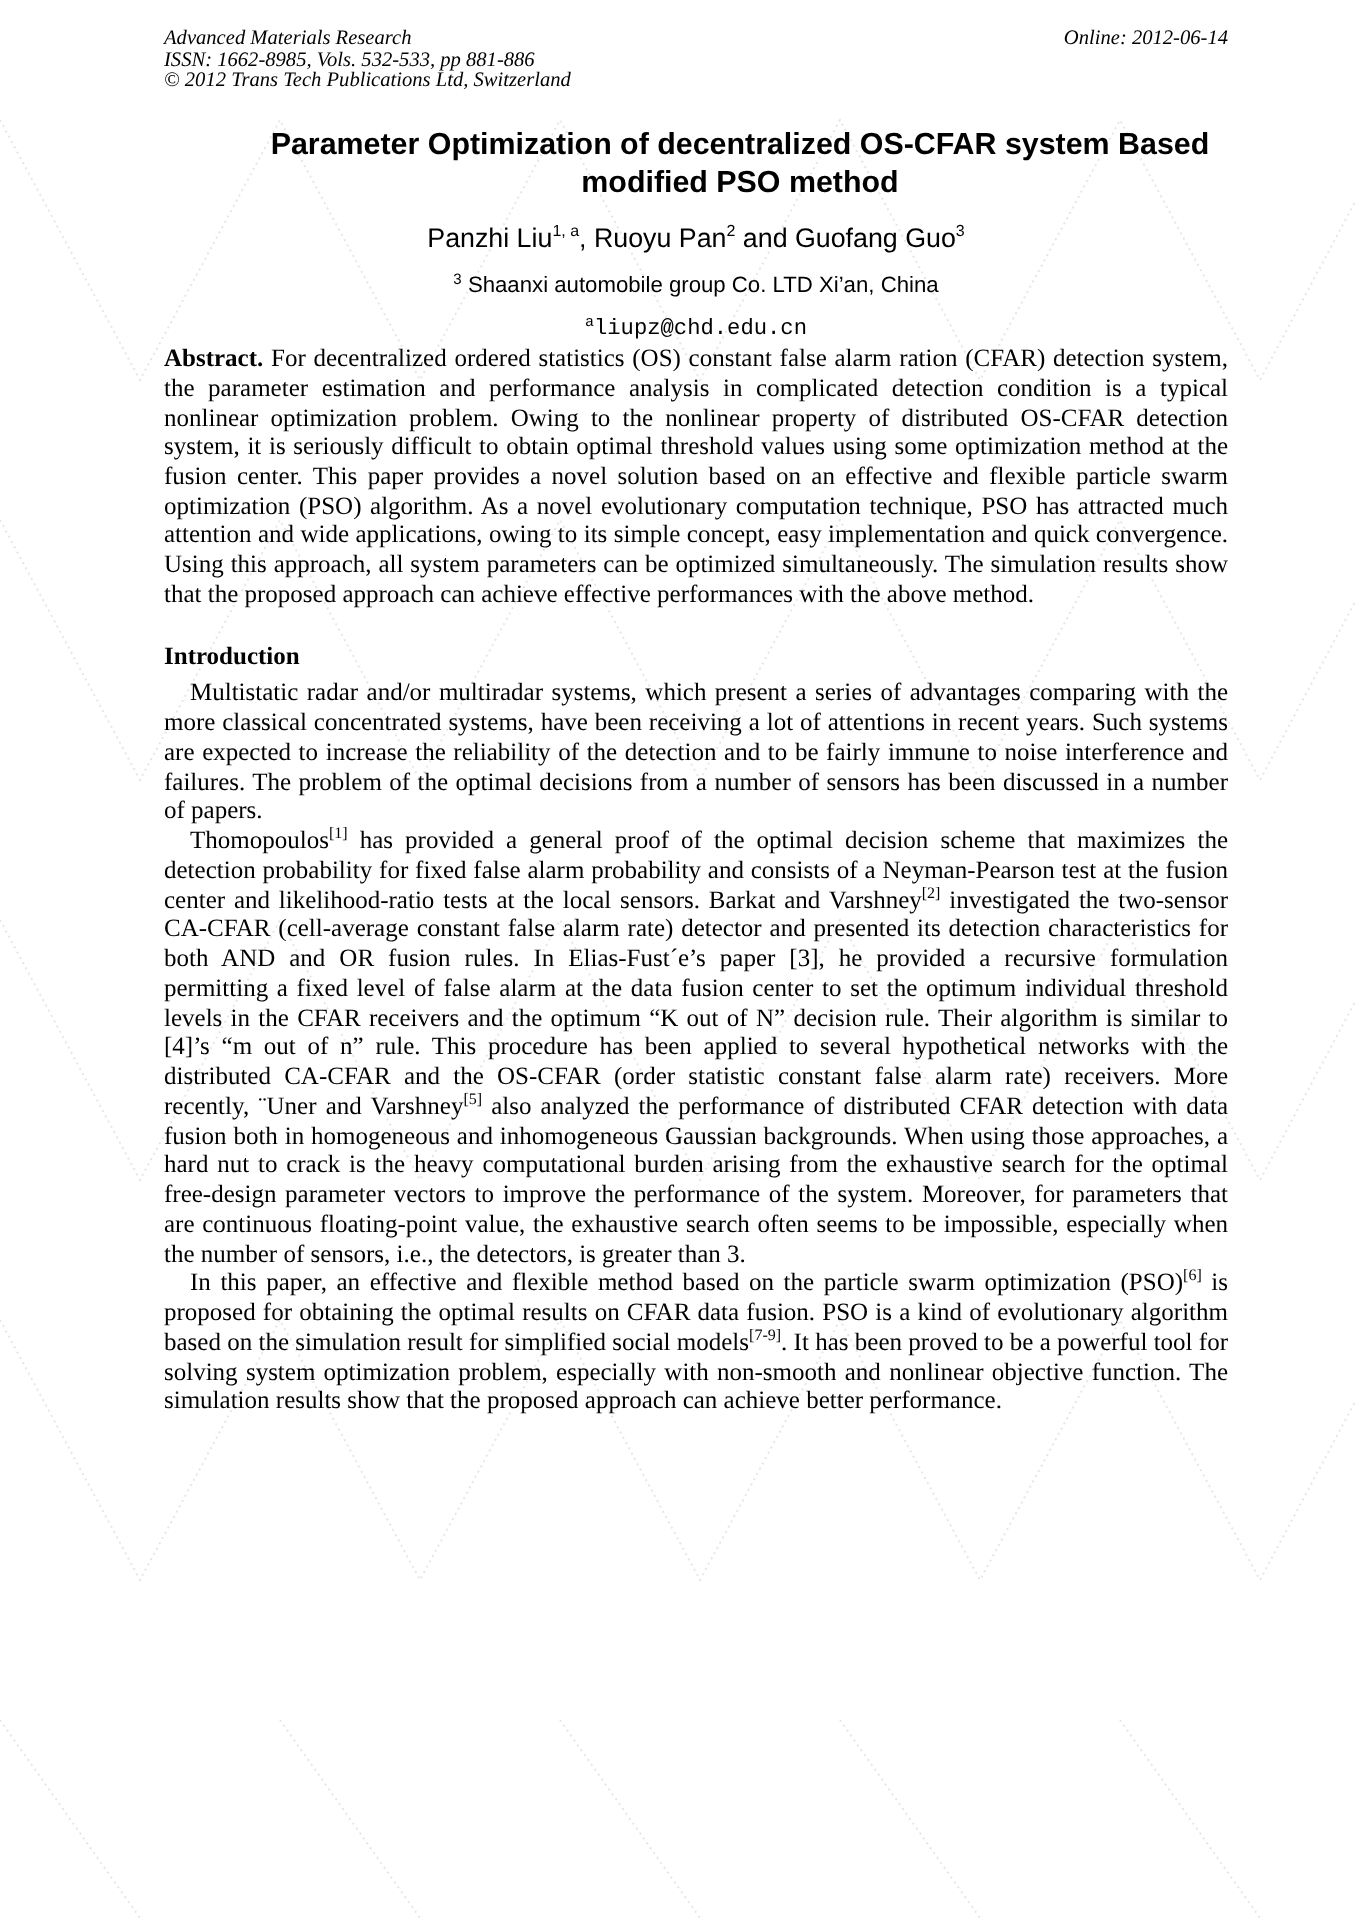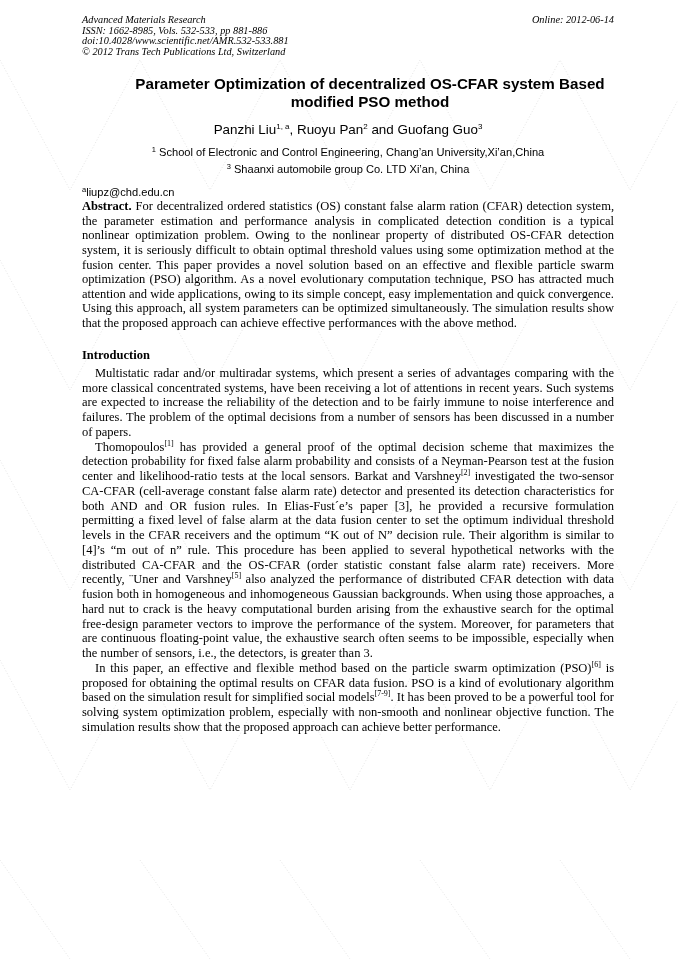--- a/index.html
+++ b/index.html
@@ -6,21 +6,21 @@
   body { width: 678px; height: 959px; position: relative; overflow: hidden; color: #000; }
   .watermark { position: absolute; left: 0; top: 0; width: 678px; height: 959px; z-index: 0; pointer-events: none; }
   .page { position: relative; z-index: 1; padding: 0 64px 0 82px; }
   .header { font-family: "Liberation Serif", serif; font-style: italic; font-size: 10.3px; line-height: 10.7px; position: relative; padding-top: 15px; }
   .header .online { position: absolute; right: 0; top: 15px; margin-left: 36px; }
   .title { font-family: "Liberation Sans", sans-serif; font-weight: bold; font-size: 15.2px; text-align: center; line-height: 18.5px; margin-top: 17px; margin-left: 44px; }
   .authors { font-family: "Liberation Sans", sans-serif; font-size: 13.4px; text-align: center; margin-top: 6px; line-height: 18px; }
   .authors sup { font-size: 8px; margin-top: 28px; }
   .affil { font-family: "Liberation Sans", sans-serif; font-size: 11.1px; text-align: center; line-height: 13.8px; margin-top: 4px; }
   .affil sup { font-size: 7.5px; vertical-align: 4px; }
-  .email { font-family: Liberation Sans, sans-serif; font-size: 11.1px; text-align: left; margin-top: 6px; line-height: 13px; }
+  .email { font-family: Liberation Mono, monospace; font-size: 11.1px; text-align: center; margin-top: 6px; line-height: 13px; }
   .email sup { font-size: 7.5px; vertical-align: 4px; }
   .keywords { font-family: "Liberation Sans", sans-serif; font-size: 11.3px; line-height: 13.4px; text-align: justify; margin-top: 21px; }
   .keywords b { font-weight: bold; }
   .abstract { font-family: "Liberation Serif", serif; font-size: 12.5px; line-height: 14.65px; text-align: justify; }
   .abstract b { font-weight: bold; }
   .section-title { font-family: "Liberation Serif", serif; font-weight: bold; font-size: 12.5px; margin-top: 17px; line-height: 15px; }
   .para { font-family: "Liberation Serif", serif; font-size: 12.5px; line-height: 14.75px; text-align: justify; text-indent: 13px; margin: 0; }
   .para sup { font-size: 8px; line-height: 0; }
   .intro-first { margin-top: 3px; }
 </style>
@@ -35,33 +35,31 @@
     <path d="M0 660 L70 790 L140 660 L210 790 L280 660 L350 790 L420 660 L490 790 L560 660 L630 790 L678 700"></path>
     <path d="M0 860 L70 959 M140 860 L210 959 M280 860 L350 959 M420 860 L490 959 M560 860 L630 959"></path>
   </g>
 </svg>
 
 <div class="page">
 
   <div class="header">
     <div>Advanced Materials Research</div>
     <div>ISSN: 1662-8985, Vols. 532-533, pp 881-886</div>
-    <div>doi:10.4028/www.scientific.net/AMR.532-533.881</div>
     <div>© 2012 Trans Tech Publications Ltd, Switzerland</div>
     <div class="online">Online: 2012-06-14</div>
   </div>
 
   <div class="title">Parameter Optimization of decentralized OS-CFAR system Based modified PSO method</div>
 
   <div class="authors">
     <span>Panzhi Liu</span><sup>1, a</sup><span>, </span><span>Ruoyu Pan</span><sup>2</sup><span> and </span><span>Guofang Guo</span><sup>3</sup>
   </div>
 
   <div class="affil">
-    <div><sup>1</sup> <span>School of Electronic and Control Engineering, Chang’an University,Xi’an,China</span></div>
     <div><sup>3</sup> <span>Shaanxi automobile group Co. LTD Xi’an, China</span></div>
   </div>
 
   <div class="email">
     <sup>a</sup><span>liupz@chd.edu.cn</span>
   </div>
 
 
   <div class="abstract">
     <b>Abstract.</b> <span>For decentralized ordered statistics (OS) constant false alarm ration (CFAR) detection system, the parameter estimation and performance analysis in complicated detection condition is a typical nonlinear optimization problem. Owing to the nonlinear property of distributed OS-CFAR detection system, it is seriously difficult to obtain optimal threshold values using some optimization method at the fusion center. This paper provides a novel solution based on an effective and flexible particle swarm optimization (PSO) algorithm. As a novel evolutionary computation technique, PSO has attracted much attention and wide applications, owing to its simple concept, easy implementation and quick convergence. Using this approach, all system parameters can be optimized simultaneously. The simulation results show that the proposed approach can achieve effective performances with the above method.</span>

